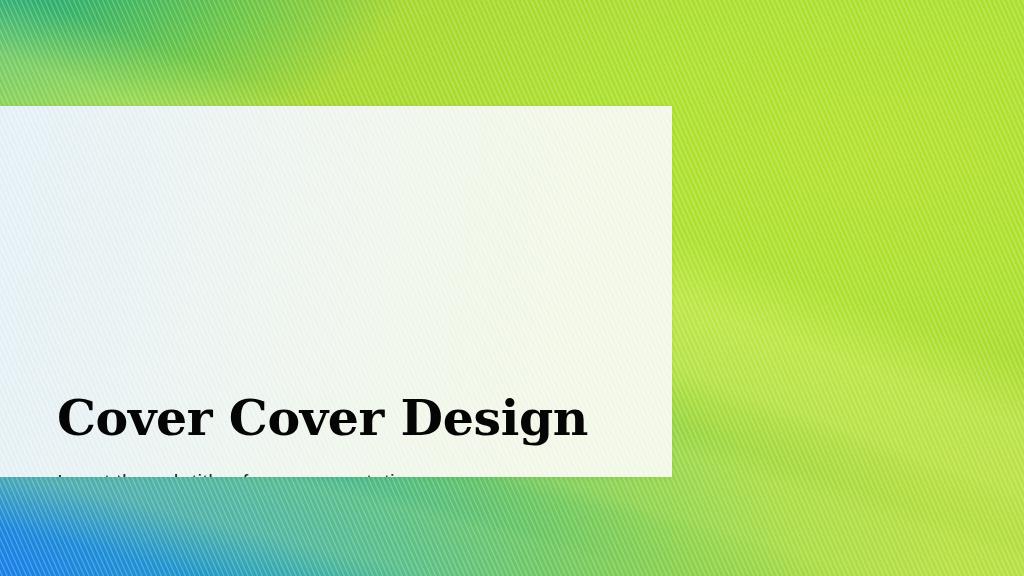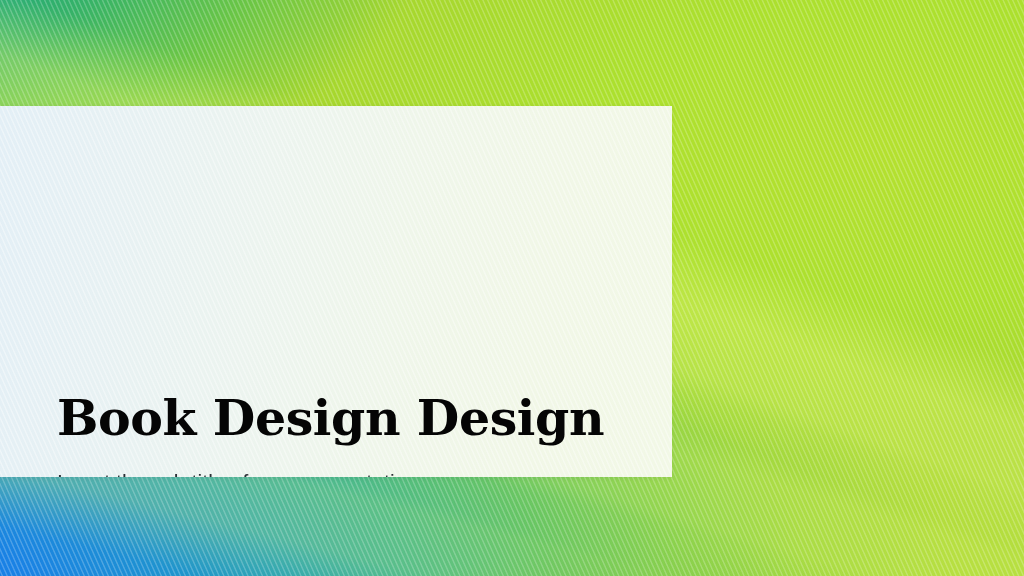--- a/index.html
+++ b/index.html
@@ -184,19 +184,19 @@
   <div class="bg-layer bg-teal-sweep"></div>
   <div class="bg-layer bg-topleft-teal"></div>
   <div class="bg-layer bg-lime-pool"></div>
   <div class="bg-layer bg-arc"></div>
   <div class="bg-layer bg-ribbons"></div>
   <div class="bg-layer bg-stripes"></div>
 
   <div id="content-card">
     <div class="card-stripes"></div>
 
-    <h1 id="slide-title">Book Design Design</h1>
+    <h1 id="slide-title">Cover Cover Design</h1>
 
     <p id="slide-subtitle">Insert the sub title of your presentation</p>
 
   </div>
 
 </div>
 
 </body></html>

